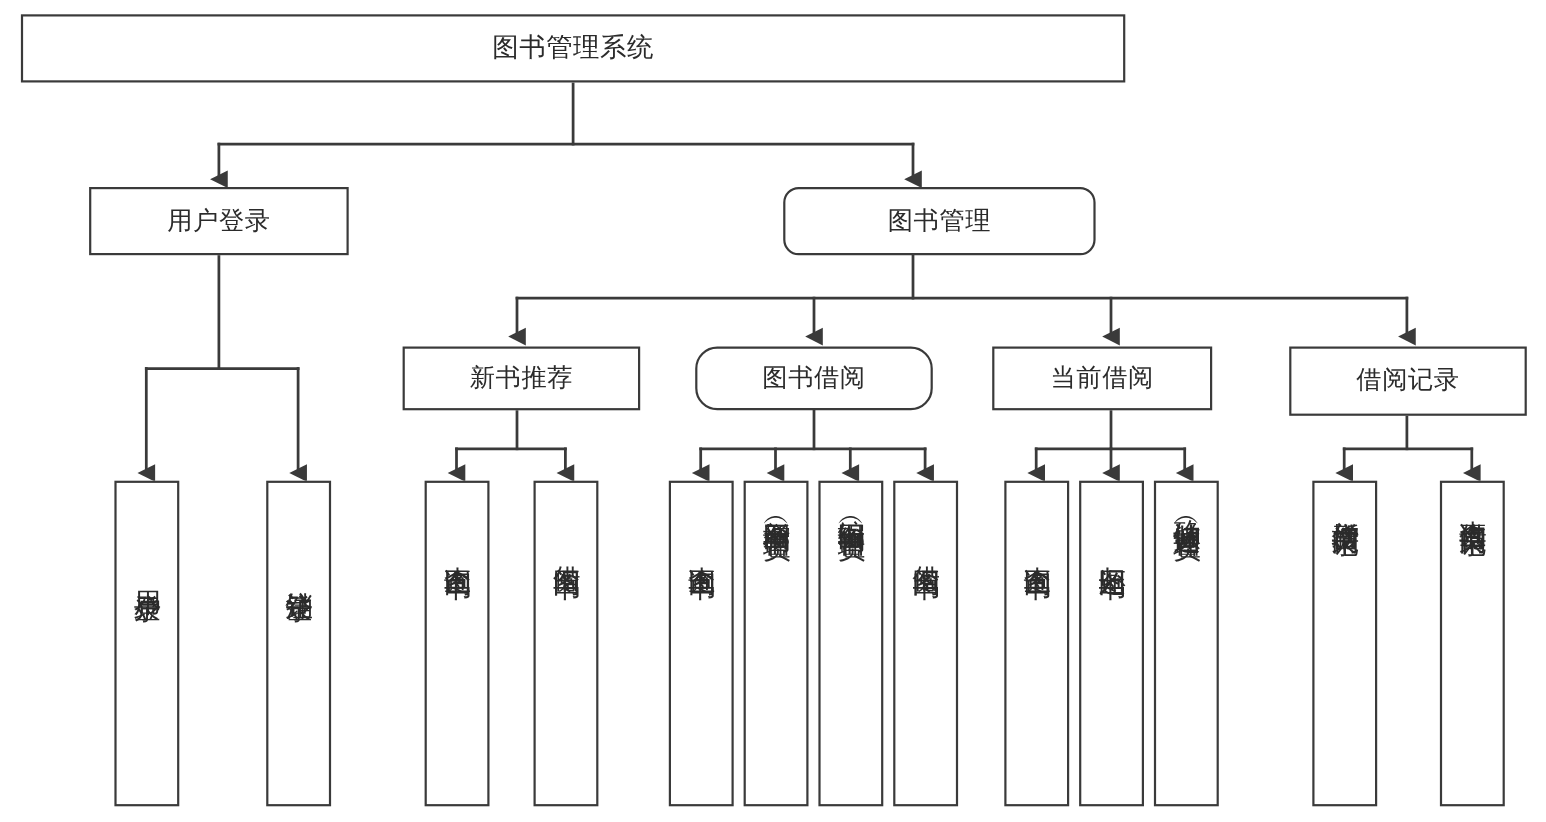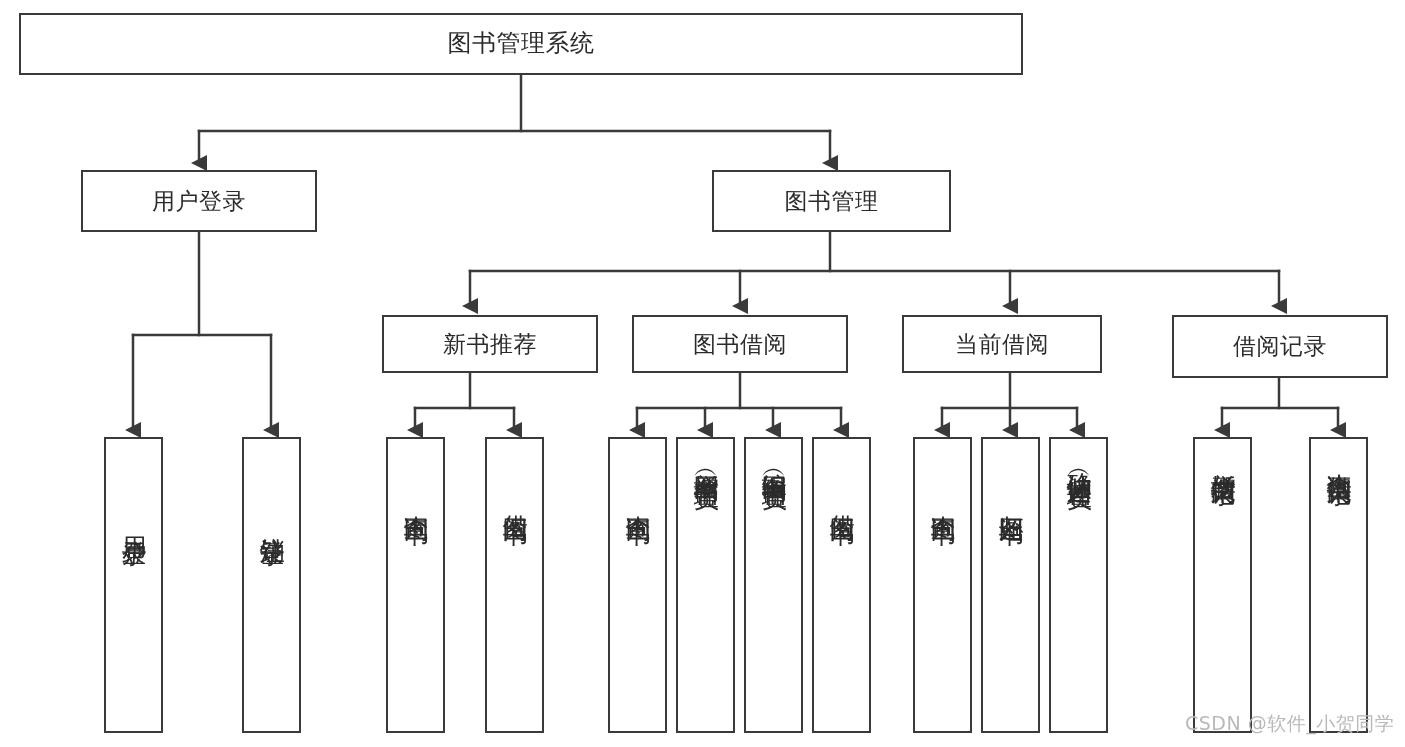--- a/index.html
+++ b/index.html
@@ -141,29 +141,29 @@
   </svg>
 
   <div class="node root horiz" style="left:19px; top:13px; width:1004px; height:62px;">
     <span class="lbl">图书管理系统</span>
   </div>
 
   <div class="node horiz" style="left:81px; top:170px; width:236px; height:62px;">
     <span class="lbl">用户登录</span>
   </div>
 
-  <div class="node horiz" style="left:712px; top:170px; width:239px; height:62px;">
+  <div class="node horiz" style="left:712px; top:170px; width:284px; height:62px;border-radius:14px;">
     <span class="lbl">图书管理</span>
   </div>
 
-  <div class="node horiz" style="left:382px; top:315px; width:216px; height:58px;">
+  <div class="node horiz" style="left:366px; top:315px; width:216px; height:58px;">
     <span class="lbl">新书推荐</span>
   </div>
 
-  <div class="node horiz" style="left:632px; top:315px; width:216px; height:58px;">
+  <div class="node horiz" style="left:632px; top:315px; width:216px; height:58px;border-radius:20px;">
     <span class="lbl">图书借阅</span>
   </div>
 
   <div class="node horiz" style="left:902px; top:315px; width:200px; height:58px;">
     <span class="lbl">当前借阅</span>
   </div>
 
   <div class="node horiz" style="left:1172px; top:315px; width:216px; height:63px;">
     <span class="lbl">借阅记录</span>
   </div>
@@ -213,15 +213,14 @@
   </div>
 
   <div class="node vert pad-tiny" style="left:1193px; top:437px; width:59px; height:296px;">
     <span class="lbl">新增借阅记录</span>
   </div>
 
   <div class="node vert pad-tiny" style="left:1309px; top:437px; width:59px; height:296px;">
     <span class="lbl">查询借阅记录</span>
   </div>
 
-  <div class="watermark">CSDN @软件_小贺同学</div>
 
 </div>
 
 </body></html>

